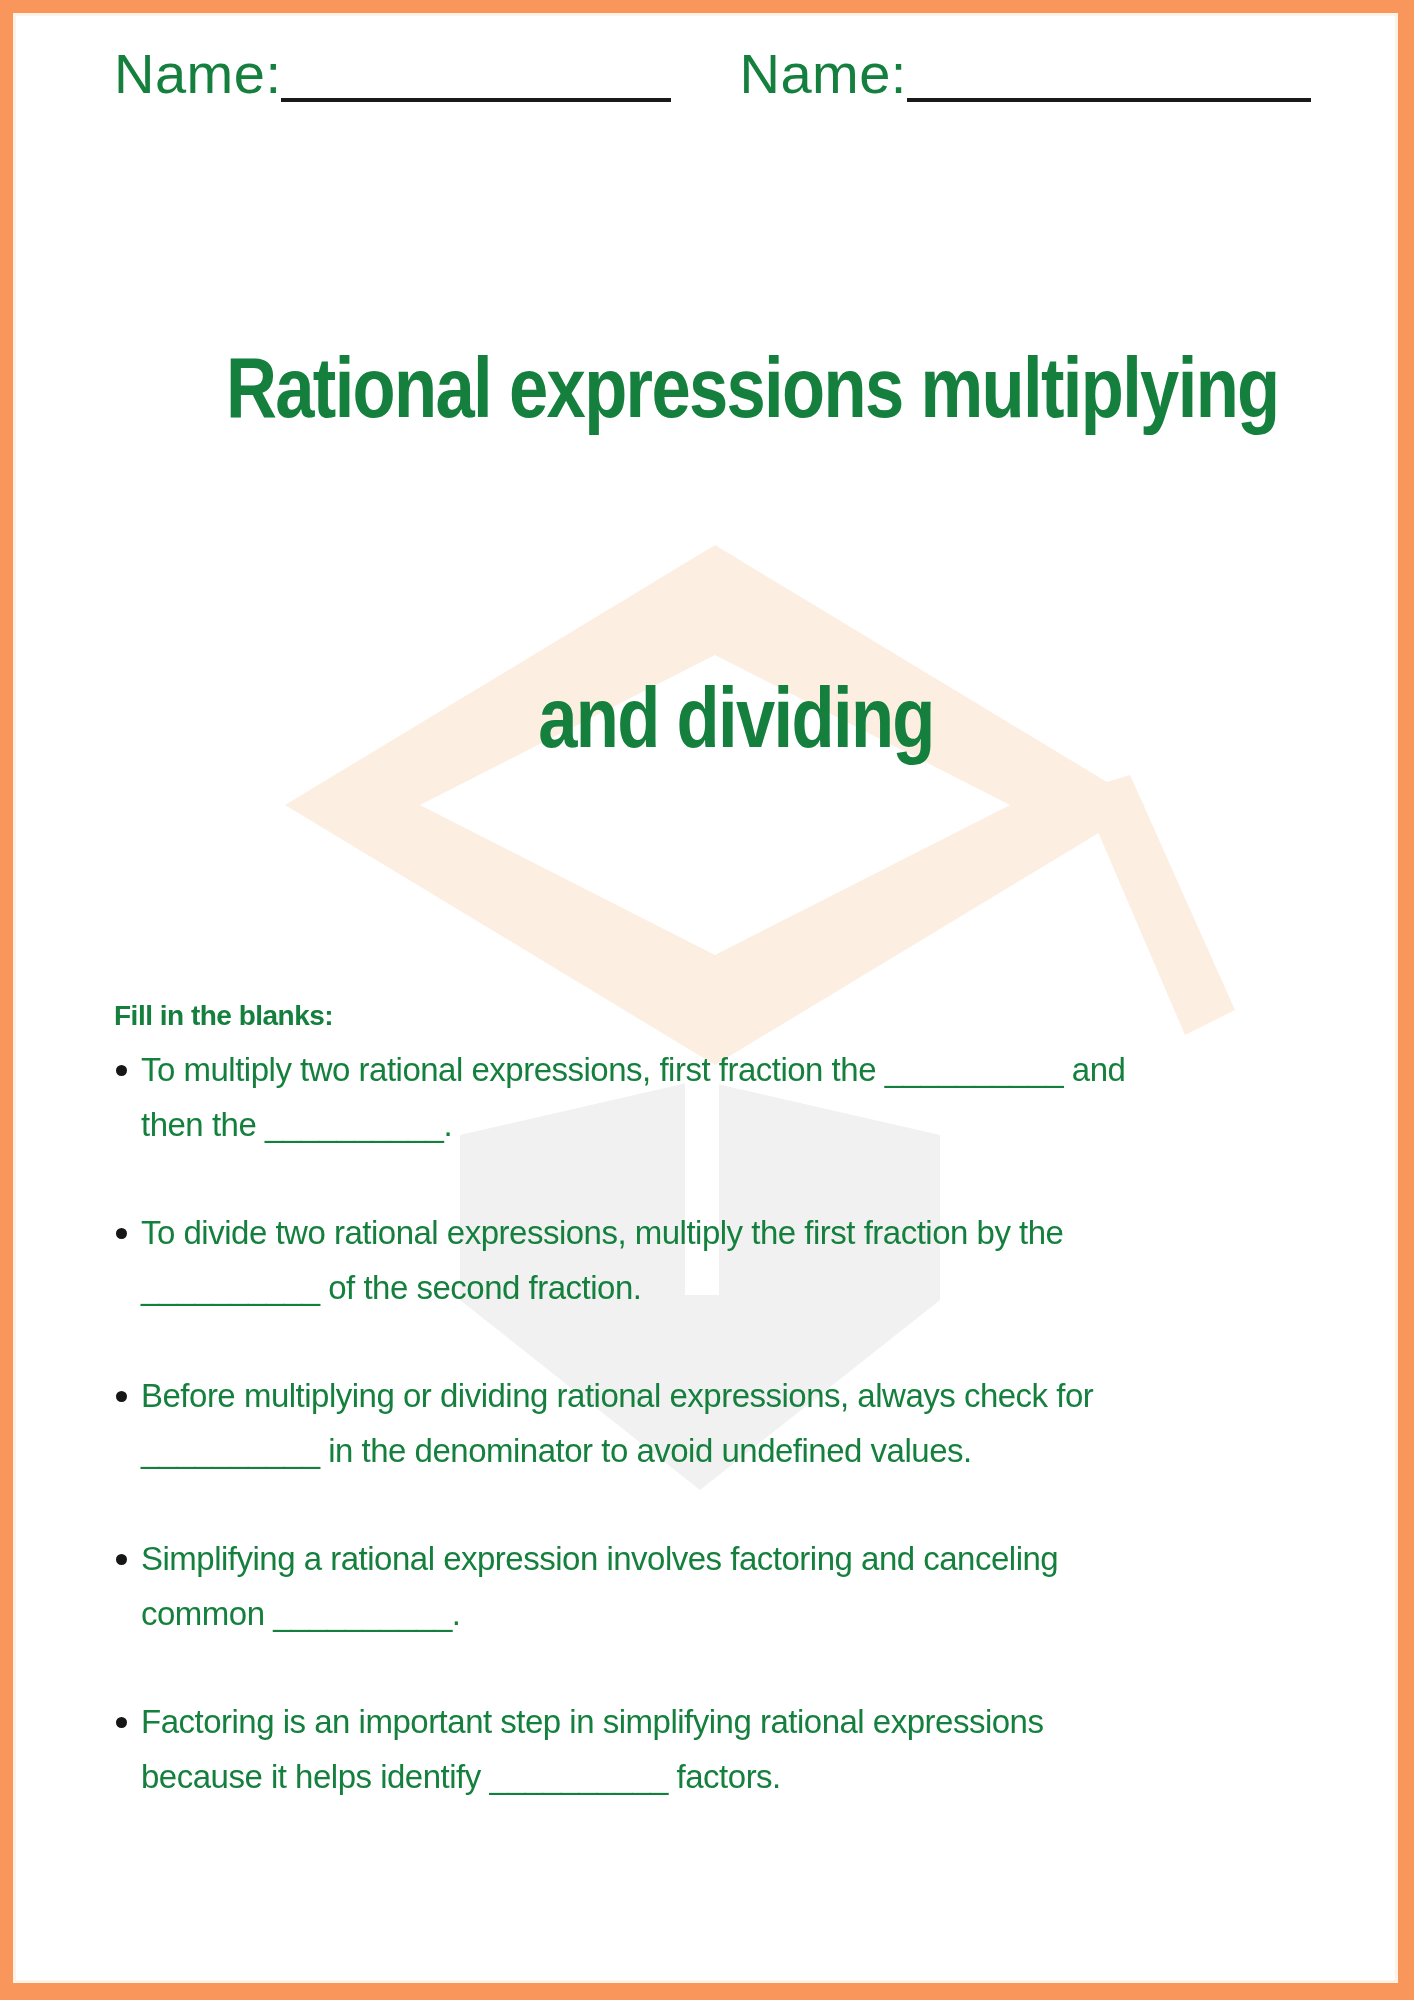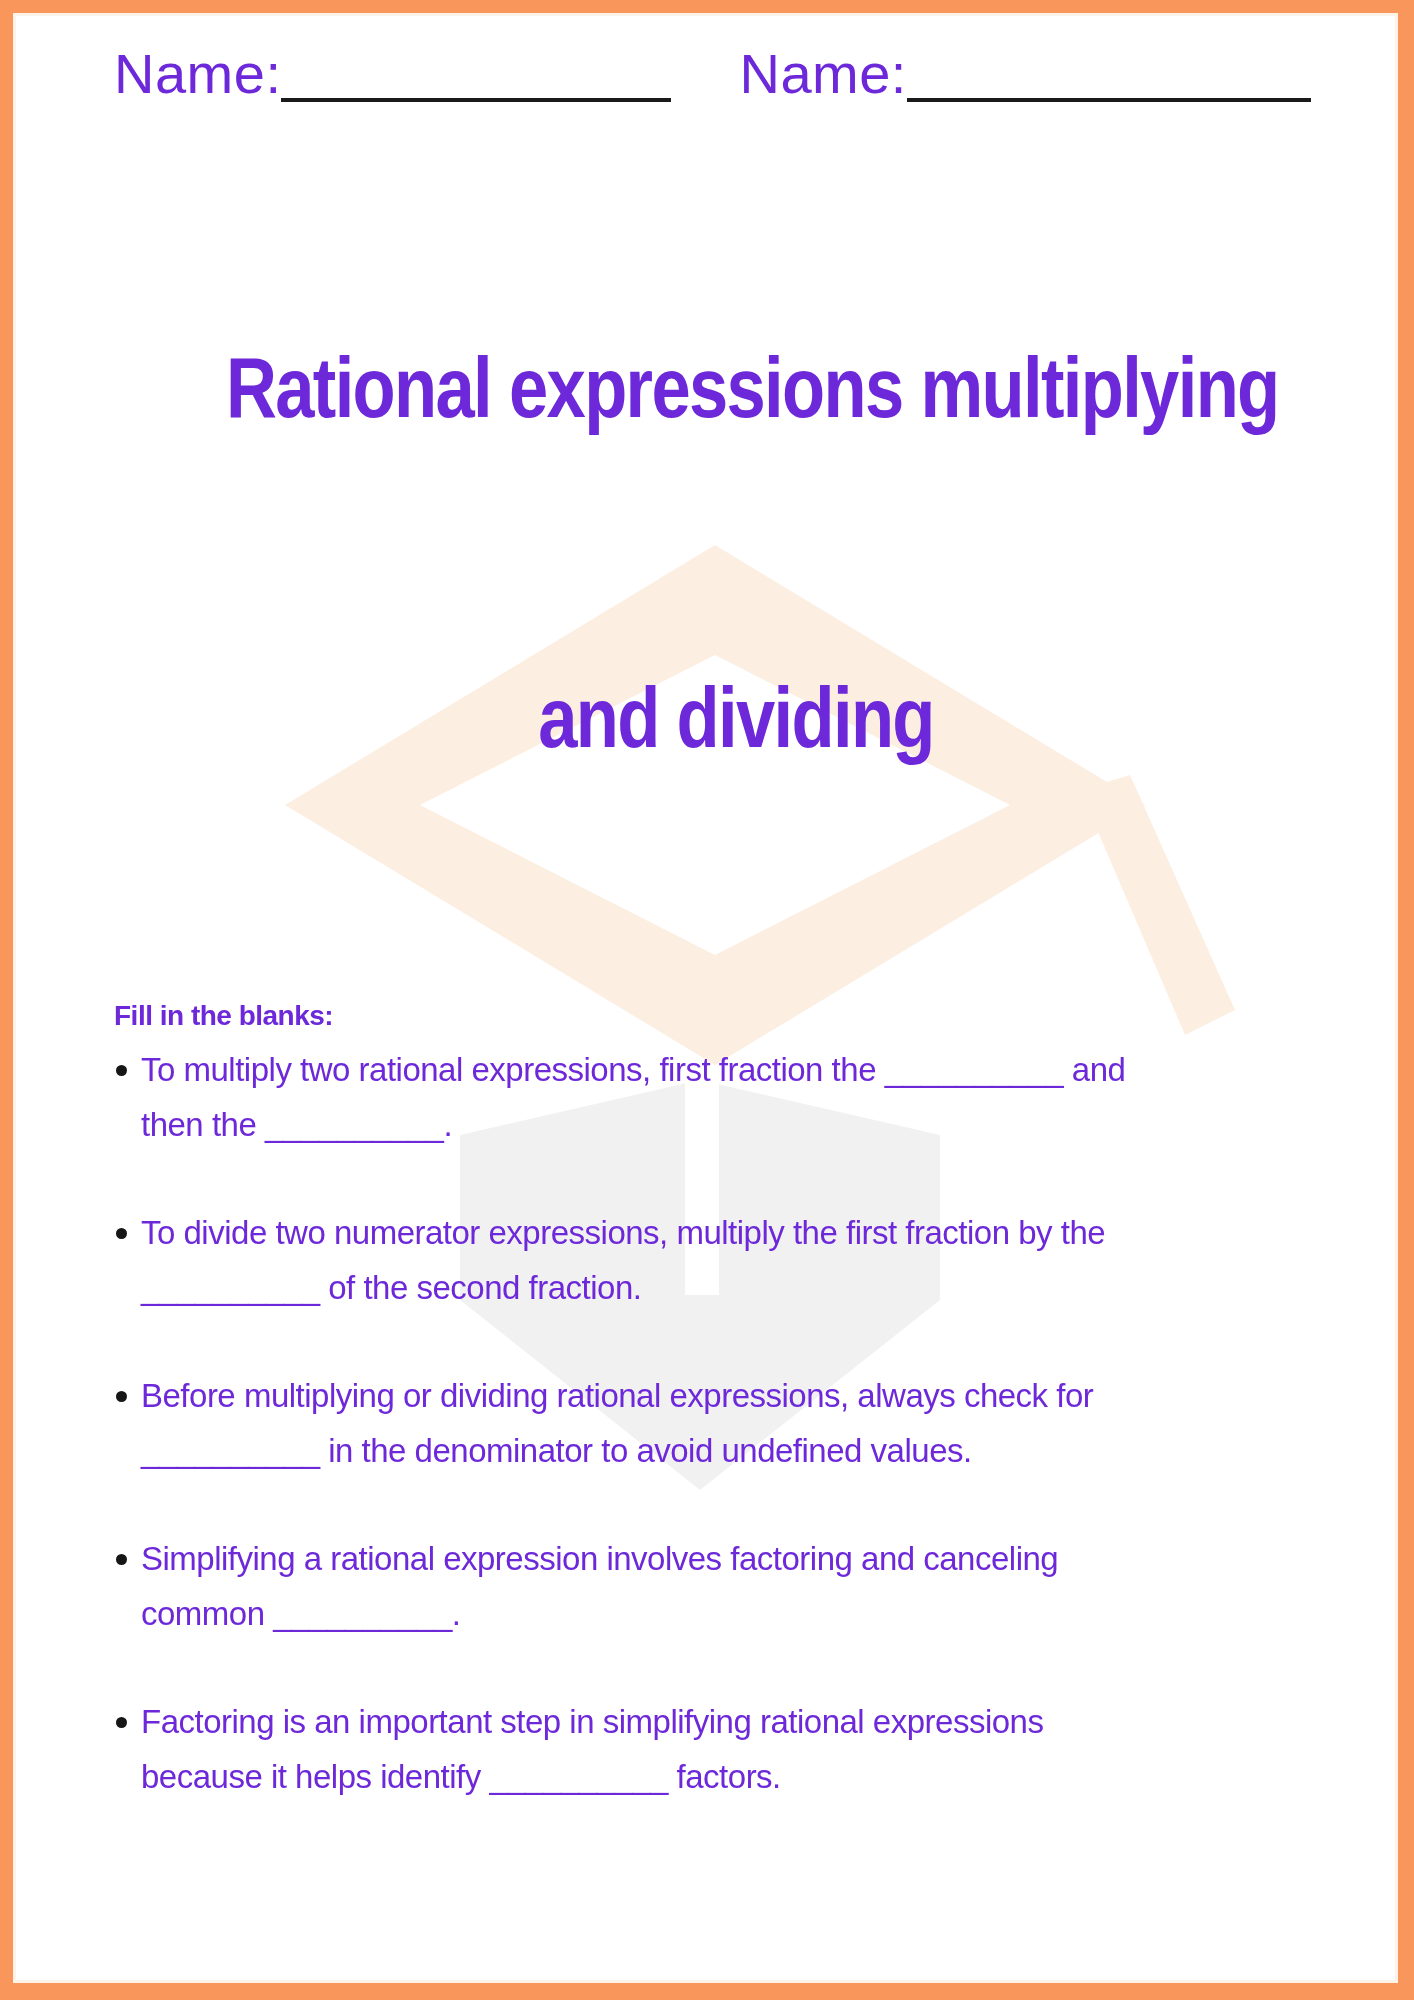--- a/index.html
+++ b/index.html
@@ -8,21 +8,21 @@
     position:relative;
     width:1414px; height:2000px;
     margin:0 auto;
     background:#ffffff;
     border-style:solid;
     border-color:#F9965C;
     border-width:13px 16px 17px 13px;
     box-shadow: inset 0 0 0 3px #fdf3e8;
     overflow:hidden;
     font-family:"Liberation Sans", sans-serif;
-    color:#6d28d9;
+    color:#15803d;
   }
   .watermark {
     position:absolute; left:0; top:0; width:1385px; height:1970px;
     z-index:0; pointer-events:none;
   }
   .content {
     position:relative; z-index:1;
     padding:30px 40px 0 101px;
   }
   .field-row {
@@ -111,21 +111,21 @@
     <div class="title">
       <div>Rational expressions multiplying</div>
       <div>and dividing</div>
     </div>
 
     <div class="section-heading">Fill in the blanks:</div>
 
     <ul class="blanks-list">
         <li>To multiply two rational expressions, first fraction the __________ and
 then the __________.</li>
-        <li>To divide two numerator expressions, multiply the first fraction by the
+        <li>To divide two rational expressions, multiply the first fraction by the
 __________ of the second fraction.</li>
         <li>Before multiplying or dividing rational expressions, always check for
 __________ in the denominator to avoid undefined values.</li>
         <li>Simplifying a rational expression involves factoring and canceling
 common __________.</li>
         <li>Factoring is an important step in simplifying rational expressions
 because it helps identify __________ factors.</li>
       </ul>
 
   </div>

